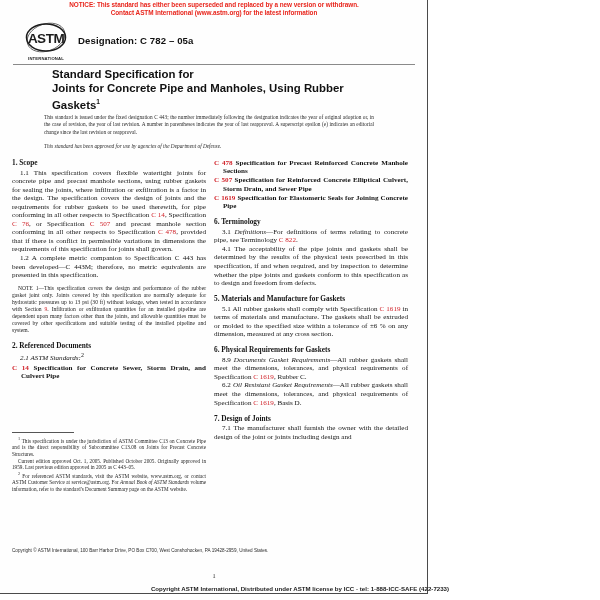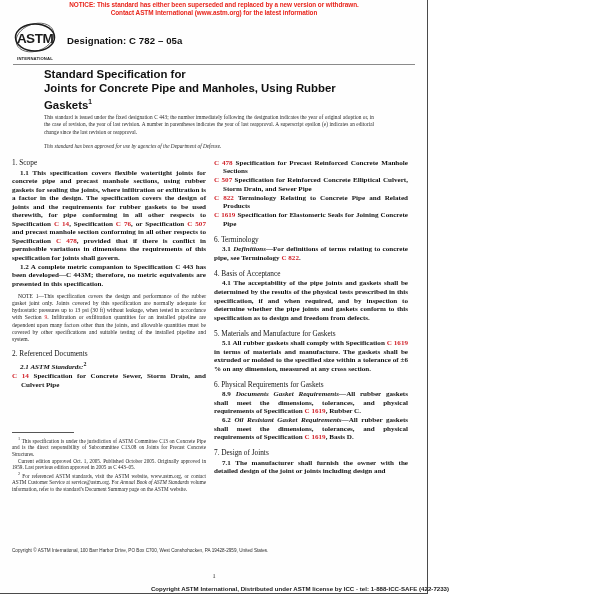--- a/index.html
+++ b/index.html
@@ -39,21 +39,21 @@
     font-weight: bold;
     font-size: 6.4px;
     line-height: 7.6px;
     letter-spacing: -0.05px;
   }
   #notice .nline { display: block; white-space: nowrap; }
 
   
   #header-band {
     position: absolute;
-    left: 1px; top: 20px;
+    left: 12px; top: 20px;
     width: 456px;
     height: 46px;
   }
   #astm-logo {
     position: absolute;
     left: 13px; top: 2px;
     width: 42px; height: 42px;
   }
   #astm-logo .mark {
     position: absolute;
@@ -86,21 +86,21 @@
     position: absolute;
     left: 13px; top: 64px;
     width: 402px;
     height: 1px;
     background: #8a8a8a;
   }
 
   
   #title-block {
     position: absolute;
-    left: 44px; top: 68px;
+    left: 52px; top: 68px;
     width: 330px;
     font-family: "Liberation Sans", sans-serif;
     font-weight: bold;
     font-size: 11.4px;
     line-height: 13.6px;
     color: #111;
   }
   #title-block .tline { display: block; }
   #title-block sup { font-size: 6.6px; vertical-align: super; font-weight: bold; }
 
@@ -128,33 +128,32 @@
     width: 194px;
   }
   #col-right {
     position: absolute;
     left: 214px; top: 158px;
     width: 194px;
   }
   .col { font-size: 7.1px; line-height: 8.55px; color: #141414; }
 
   .sec-head {
-    font-weight: normal;
+    font-weight: bold;
     font-size: 7.3px;
     margin-top: 6.5px;
     margin-bottom: 1.5px;
     line-height: 9px;
   }
   .sec-head.first { margin-top: 0; }
 
   .para {
     text-align: justify;
     text-indent: 8px;
     margin-bottom: 0;
-    font-weight: bold;
   }
 
   .note {
     font-size: 5.6px;
     line-height: 7.1px;
     text-align: justify;
     text-indent: 6px;
     margin-top: 5px;
     color: #232323;
   }
@@ -293,32 +292,28 @@
 
   <div id="col-right" class="col">
 
     <div class="refitem">
       <span class="ref">C 478</span><span> Specification for Precast Reinforced Concrete Manhole Sections</span>
     </div>
     <div class="refitem">
       <span class="ref">C 507</span><span> Specification for Reinforced Concrete Elliptical Culvert, Storm Drain, and Sewer Pipe</span>
     </div>
     <div class="refitem">
-      <span class="ref">C 822</span><span> Terminology Relating to Concrete Pipe and Related Products</span>
-    </div>
-    <div class="refitem">
       <span class="ref">C 1619</span><span> Specification for Elastomeric Seals for Joining Concrete Pipe</span>
     </div>
 
     <div class="sec-head">6. Terminology</div>
     <div class="para">
       <span>3.1 </span><span class="ital">Definitions</span><span>—For definitions of terms relating to concrete pipe, see Terminology </span><span class="ref">C 822</span><span>.</span>
     </div>
 
-    <div class="sec-head">4. Basis of Acceptance</div>
     <div class="para">4.1 The acceptability of the pipe joints and gaskets shall be determined by the results of the physical tests prescribed in this specification, if and when required, and by inspection to determine whether the pipe joints and gaskets conform to this specification as to design and freedom from defects.</div>
 
     <div class="sec-head">5. Materials and Manufacture for Gaskets</div>
     <div class="para">
       <span>5.1 All rubber gaskets shall comply with Specification </span><span class="ref">C 1619</span><span> in terms of materials and manufacture. The gaskets shall be extruded or molded to the specified size within a tolerance of ±6 % on any dimension, measured at any cross section.</span>
     </div>
 
     <div class="sec-head">6. Physical Requirements for Gaskets</div>
     <div class="para">
       <span>8.9 </span><span class="ital">Documents Gasket Requirements</span><span>—All rubber gaskets shall meet the dimensions, tolerances, and physical requirements of Specification </span><span class="ref">C 1619</span><span>, Rubber C.</span>

